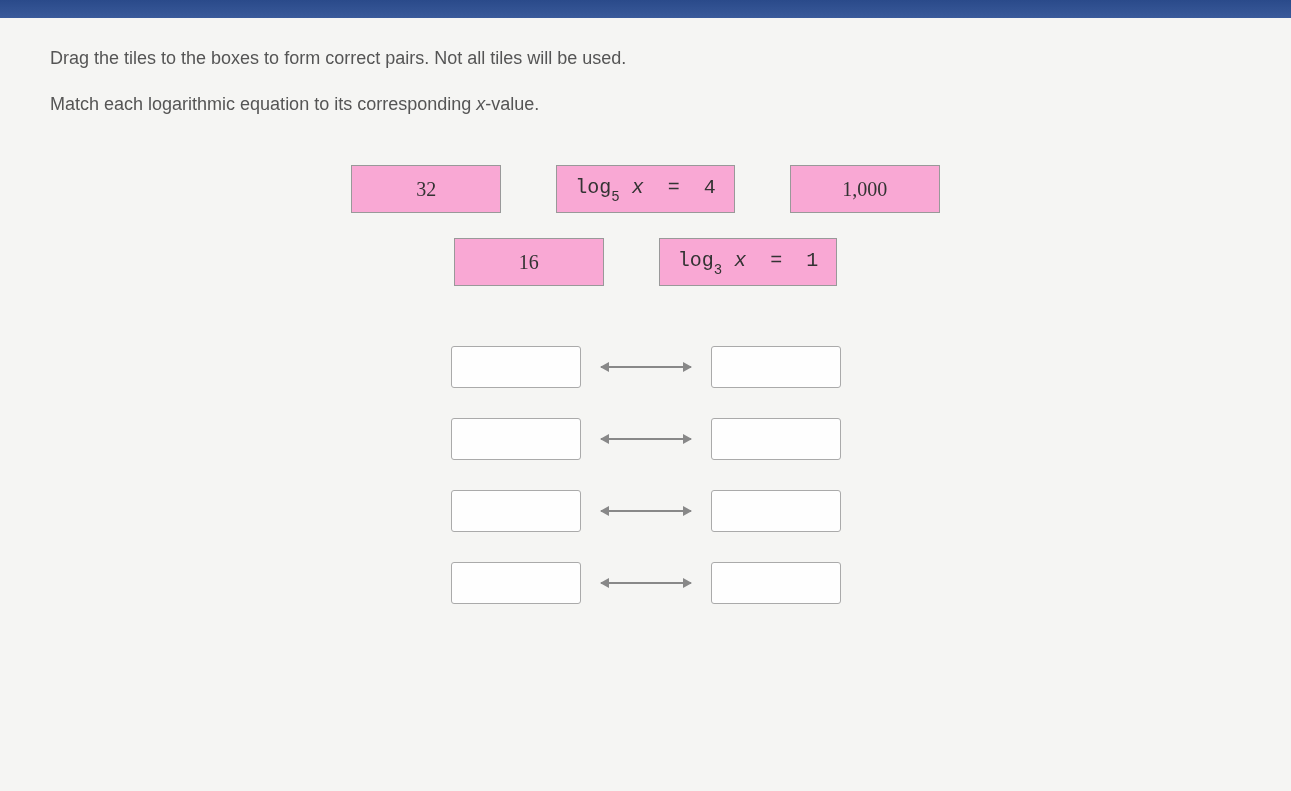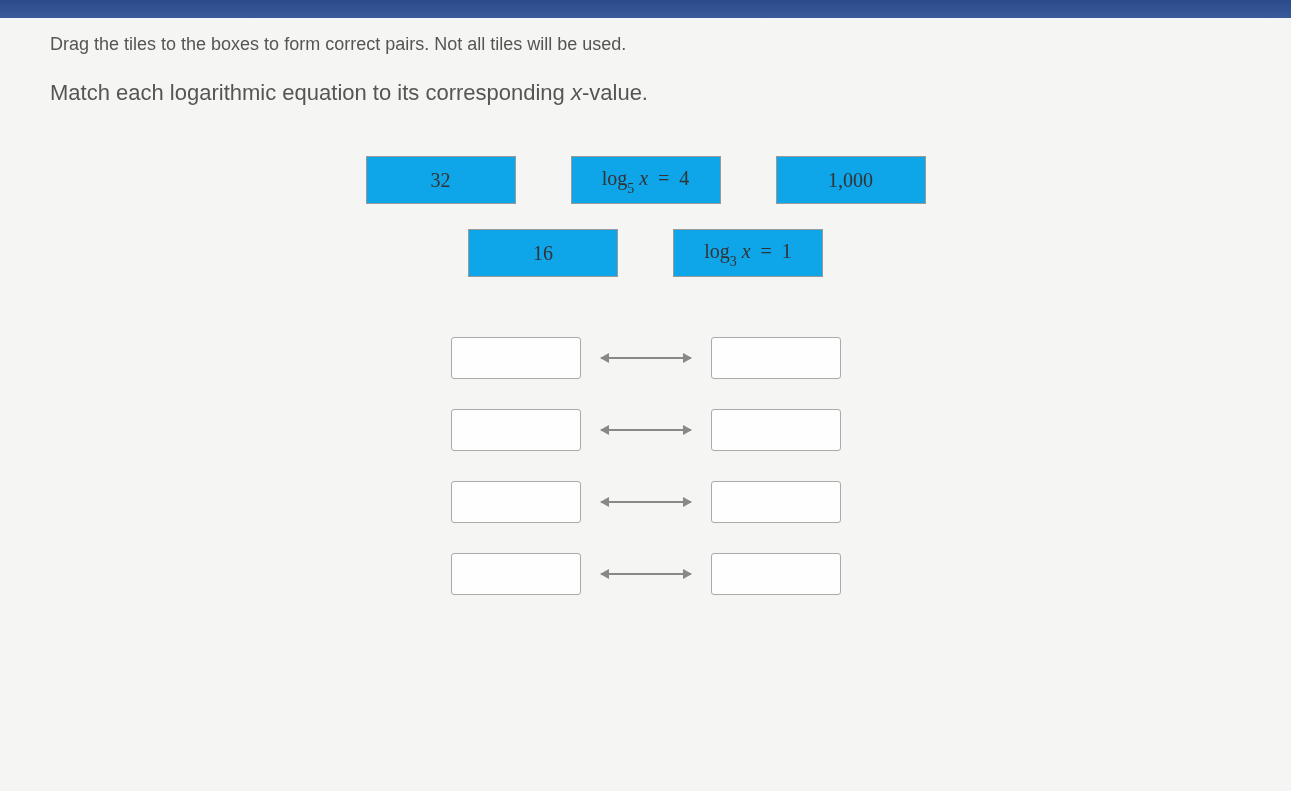--- a/index.html
+++ b/index.html
@@ -14,29 +14,29 @@
       height: 791px;
       position: relative;
       overflow: hidden;
     }
     .top-bar {
       width: 100%;
       height: 18px;
       background: linear-gradient(to bottom, #2a4a8a, #3a5a9a);
     }
     .content {
-      padding: 16px 50px;
+      padding: 30px 50px;
     }
     .instruction-1 {
       font-size: 18px;
       color: #555;
       margin-bottom: 25px;
     }
     .instruction-2 {
-      font-size: 22px;
+      font-size: 18px;
       color: #555;
       margin-bottom: 50px;
     }
     .italic-var {
       font-style: italic;
     }
     .tiles-container {
       display: flex;
       flex-direction: column;
       gap: 25px;
@@ -45,21 +45,21 @@
     }
     .tile-row {
       display: flex;
       gap: 55px;
       justify-content: center;
     }
     .tile {
       min-width: 150px;
       height: 48px;
       border: 1px solid #999;
-      background: #0ea5e9;
+      background: #f9a8d4;
       display: flex;
       align-items: center;
       justify-content: center;
       font-size: 20px;
       color: #333;
       cursor: grab;
       padding: 0 18px;
       font-family: 'Times New Roman', serif;
     }
     .tile .math {
@@ -115,21 +115,21 @@
       left: -1px;
       border-right: 9px solid #888;
       transform: translateY(-50%);
     }
     .double-arrow::after {
       right: -1px;
       border-left: 9px solid #888;
       transform: translateY(-50%);
     }
     .log-text {
-      font-family: Liberation Serif, serif;
+      font-family: Liberation Mono, monospace;
     }
   </style>
 </head>
 <body>
 
 <div class="top-bar"></div>
 
 <div class="content">
   <p class="instruction-1">Drag the tiles to the boxes to form correct pairs. Not all tiles will be used.</p>
   <p class="instruction-2">

